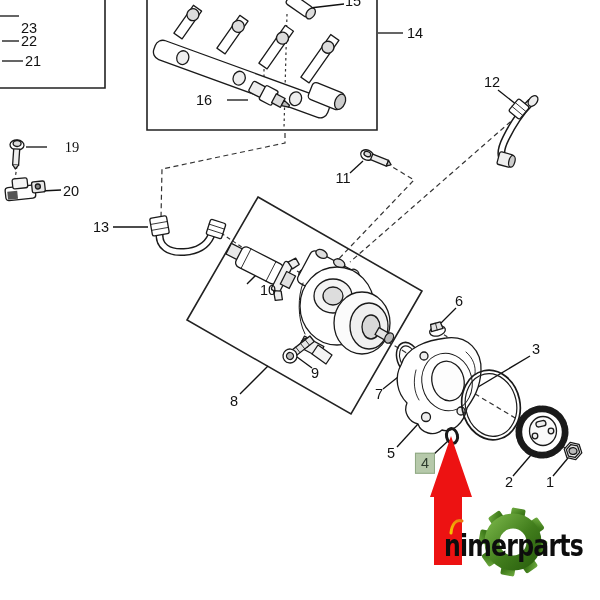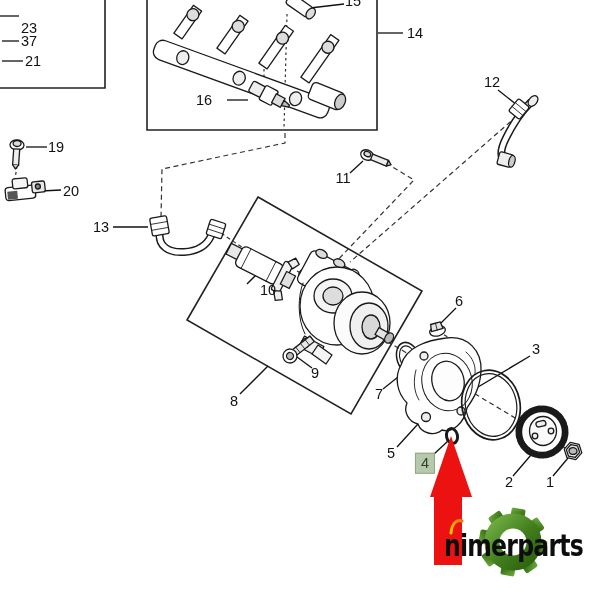--- a/index.html
+++ b/index.html
@@ -323,18 +323,18 @@
       <div class="callout" style="left: 234px; top: 401px;">8</div>
       <div class="callout" style="left: 315px; top: 373px;">9</div>
       <div class="callout" style="left: 238px; top: 290px; margin-left: 30px;">10</div>
       <div class="callout" style="left: 343px; top: 178px;">11</div>
       <div class="callout" style="left: 492px; top: 82px; text-align: right;">12</div>
       <div class="callout" style="left: 101px; top: 227px;">13</div>
       <div class="callout" style="left: 415px; top: 33px;">14</div>
       <div class="callout" style="left: 353px; top: 1px;">15</div>
       <div class="callout" style="left: 204px; top: 100px;">16</div>
       <div class="callout" style="left: 71px; top: 191px;">20</div>
-      <div class="callout" style="left: 56px; top: 147px;">19</div>
+      <div class="callout" style="left: 72px; top: 147px; font-family: Liberation Serif, serif;">19</div>
       <div class="callout" style="left: 33px; top: 61px;">21</div>
-      <div class="callout" style="left: 29px; top: 41px;">37</div>
+      <div class="callout" style="left: 29px; top: 41px;">22</div>
       <div class="callout" style="left: 29px; top: 28px;">23</div>
     </div>
 </div>
 
 </body></html>

